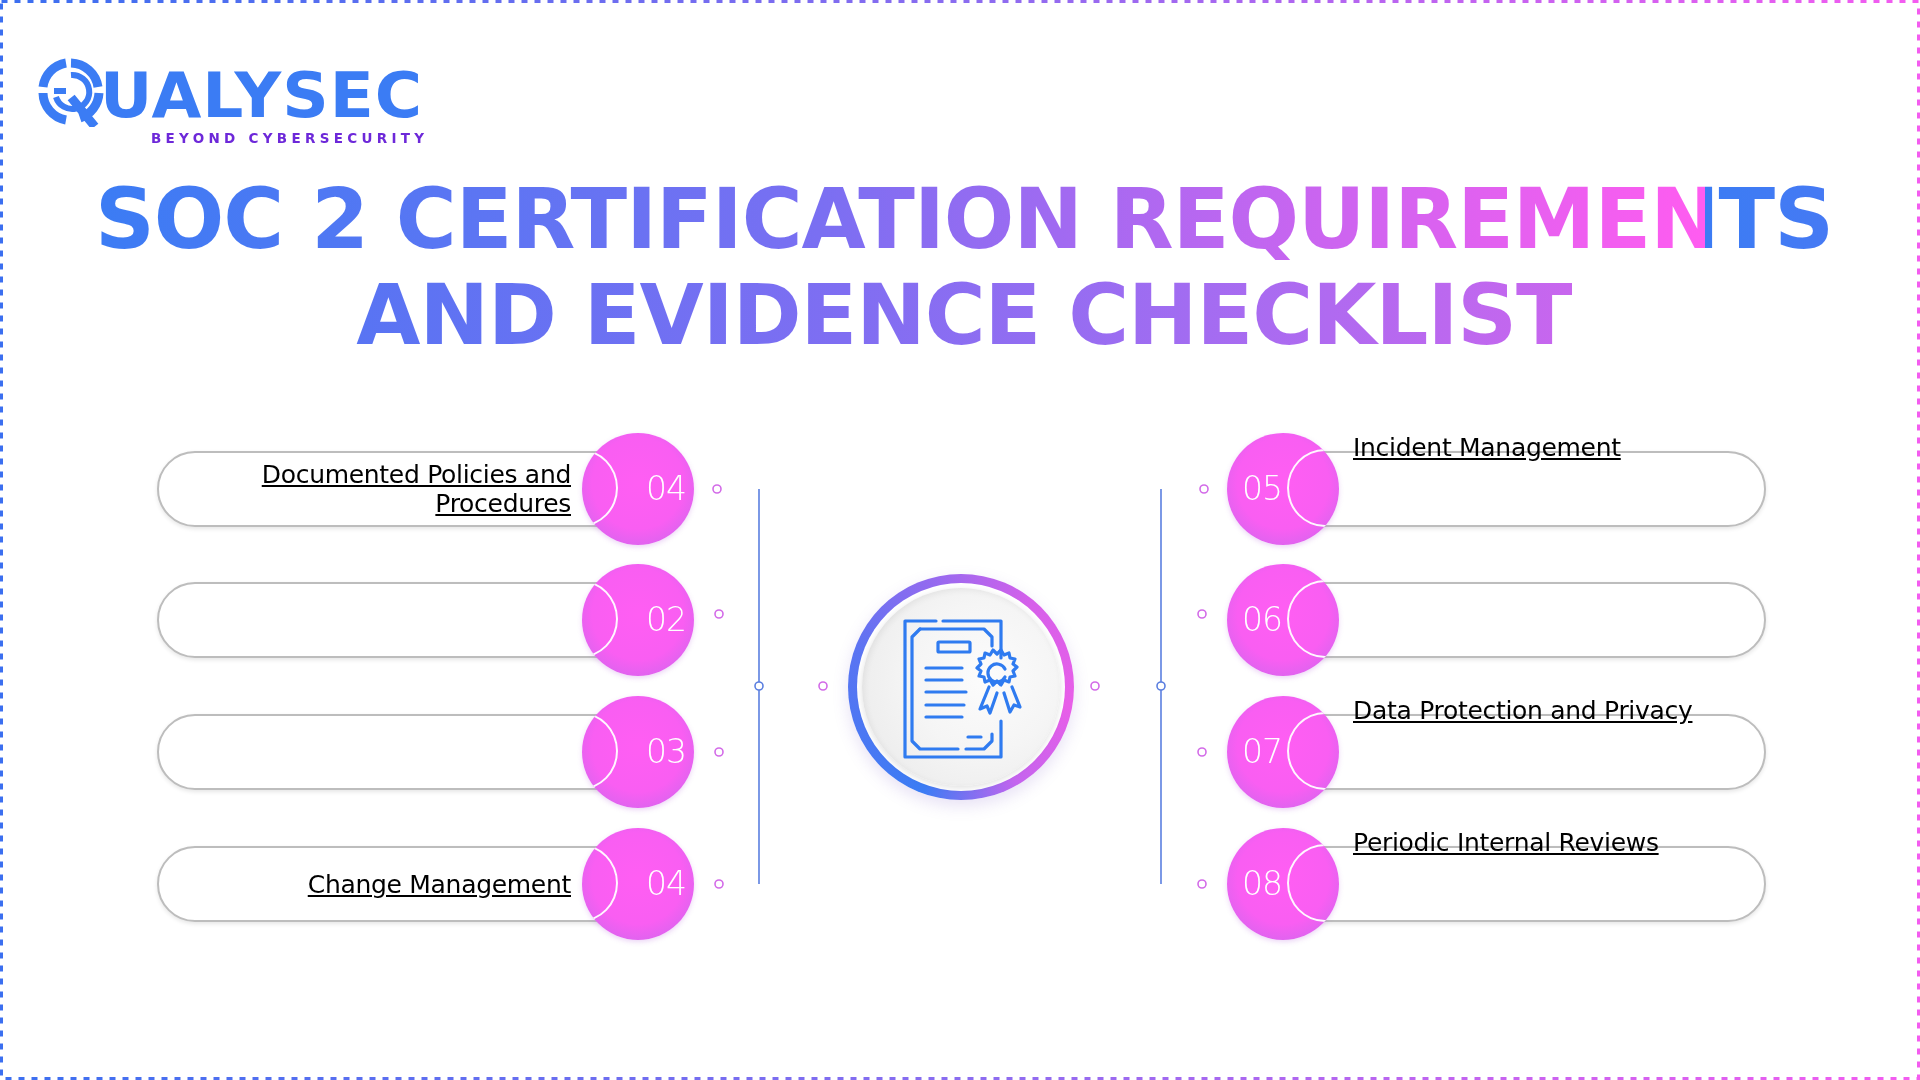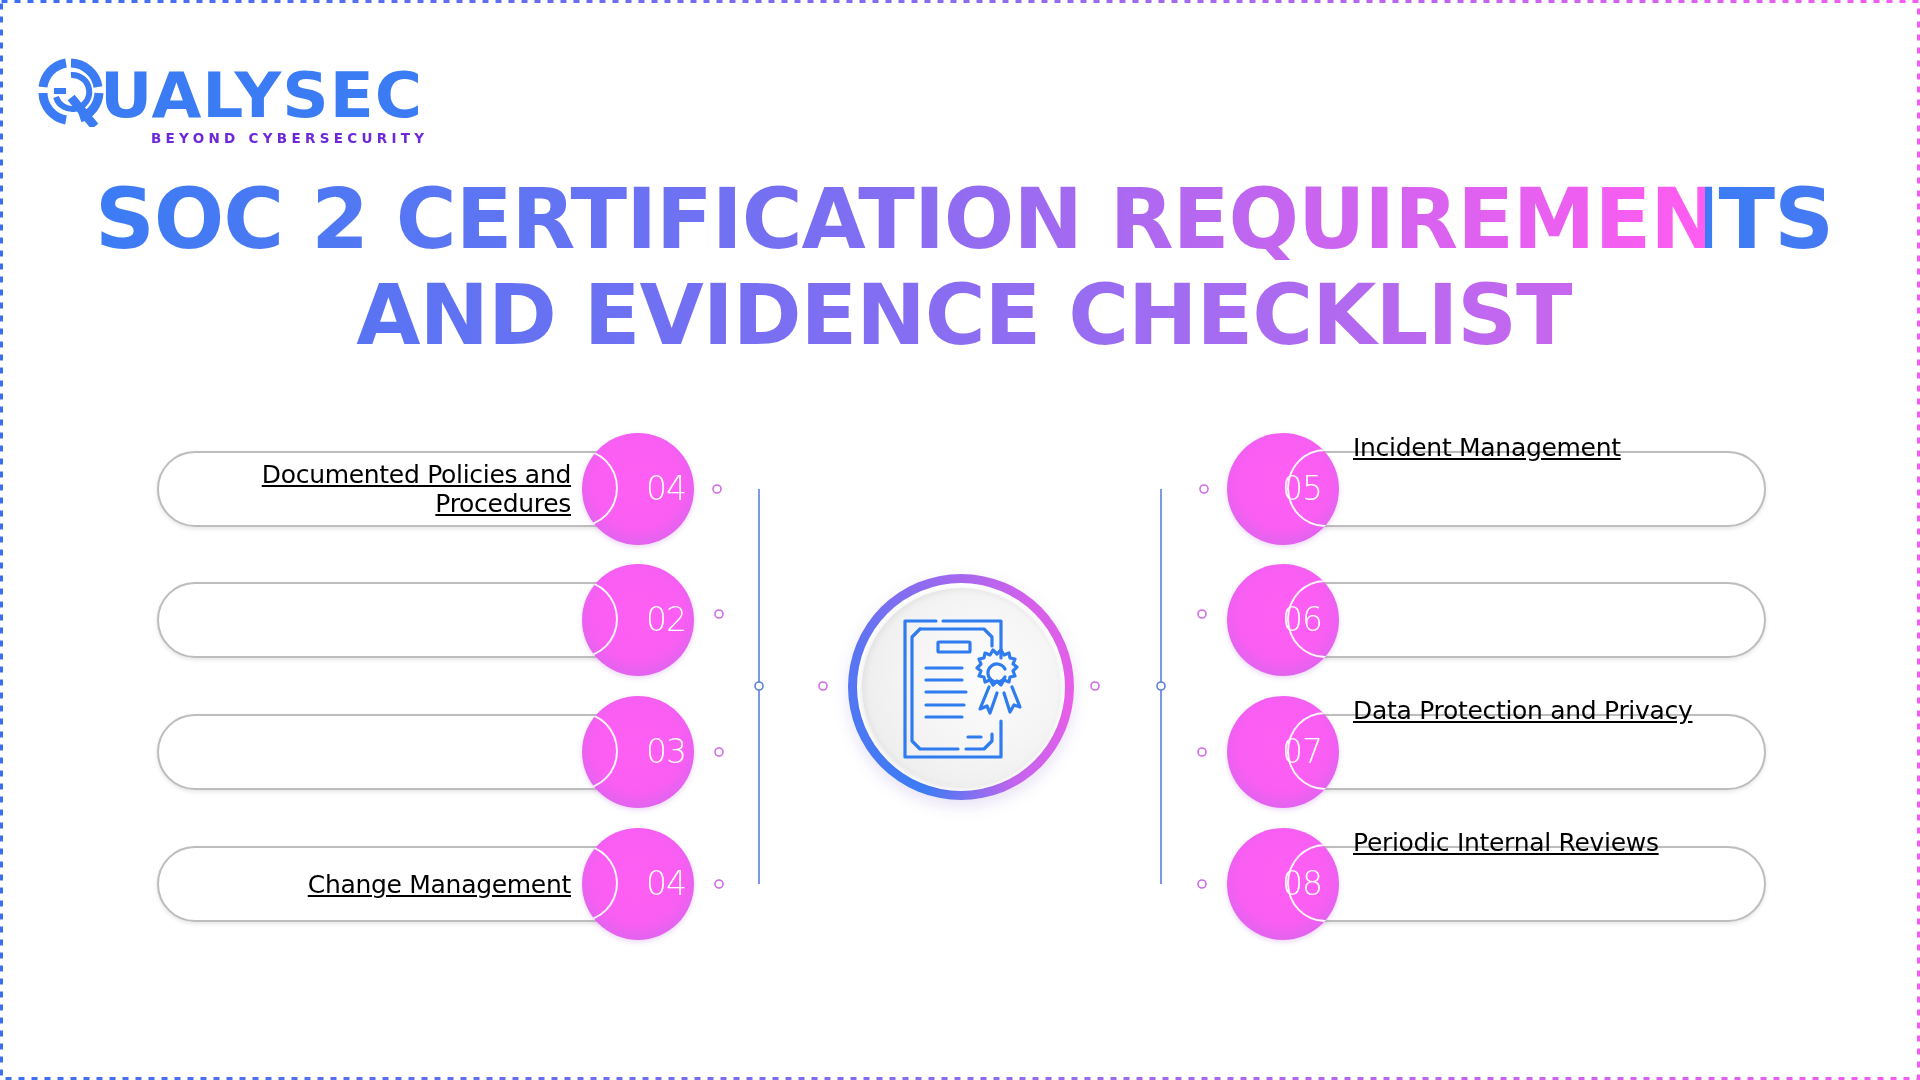--- a/index.html
+++ b/index.html
@@ -86,21 +86,21 @@
   .item.left .num-arc { left: -40px; }
   .item.left .num-text { left: 64px; }
   .item.left .label { right: 124px; text-align: right; top: 0; height: 112px;
     display: flex; flex-direction: column; justify-content: center; align-items: flex-end; white-space: nowrap; }
 
   
   .item.right { left: 1227px; width: 539px; }
   .item.right .pill { left: 58px; width: 477px; }
   .item.right .num-circle { left: 0; }
   .item.right .num-arc { left: 60px; }
-  .item.right .num-text { left: 15px; margin-left: 40px; }
+  .item.right .num-text { left: 15px; }
   .item.right .label { left: 126px; top: 0; height: 112px;
     display: flex; flex-direction: column; white-space: nowrap; }
 
   
   .badge {
     position: absolute; left: 848px; top: 574px; width: 226px; height: 226px; border-radius: 50%;
     background: conic-gradient(from 200deg, #3b7cf4 0deg, #5b74f2 90deg, #9a69ef 150deg, #d660ea 200deg, #e85ee8 260deg, #c464ee 310deg, #3b7cf4 360deg);
     box-shadow: 0 6px 16px rgba(120, 90, 200, 0.18);
   }
   .badge-gap {

